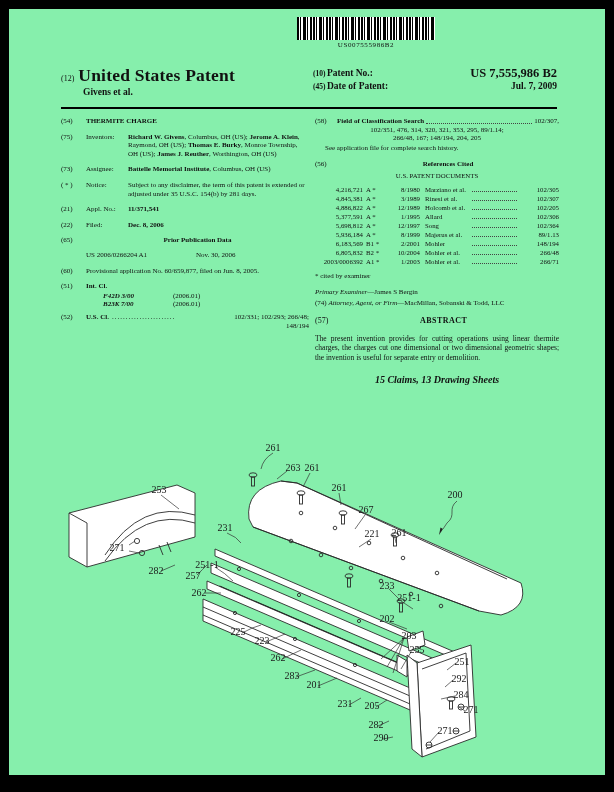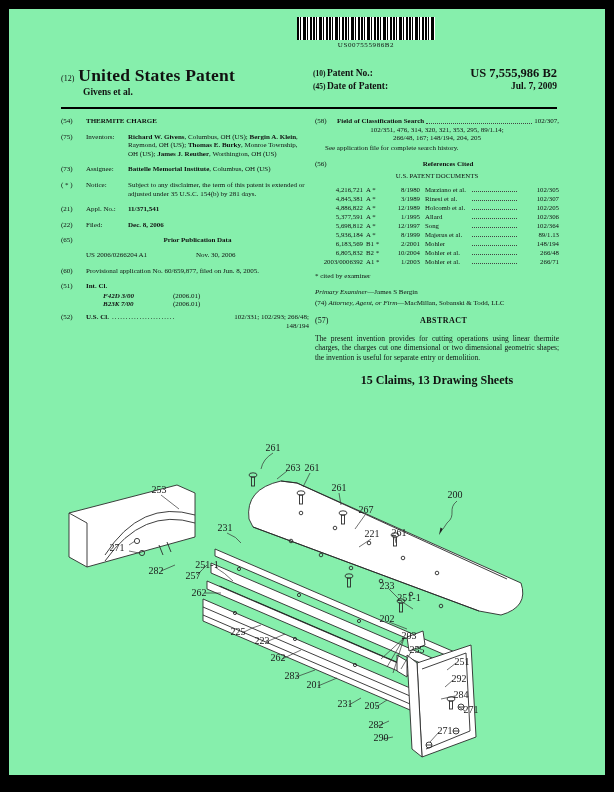--- a/index.html
+++ b/index.html
@@ -52,21 +52,21 @@
   .refrow .rnm{flex:1;padding-left:5px;overflow:hidden;white-space:nowrap;}
   .refrow .rc{width:40px;flex:none;text-align:right;}
   .leader{flex:1;border-bottom:1px dotted #444;margin:0 2px 2px 2px;}
 
   .small-note{font-size:7px;margin:4px 0 8px 0;}
   .exm{margin-bottom:2px;}
   .it{font-style:italic;}
   .abs-title{display:flex;margin:10px 0 8px 0;font-size:8px;}
   .abs-title .t{flex:1;text-align:center;font-weight:bold;letter-spacing:.5px;}
   .abstract{font-size:7.5px;line-height:9.3px;text-align:justify;}
-  .claims{margin-top:14px;text-align:center;font-weight:bold;font-size:12px;}
+  .claims{margin-top:14px;text-align:center;font-weight:bold;font-size:10px;font-style:italic;}
 
   
   .fig{position:absolute;left:0;top:432px;width:596px;height:334px;}
   .fig svg{display:block;}
   .fl{font-family:"Liberation Serif",serif;font-size:10px;fill:#1a1a1a;}
   .ln{stroke:#333;stroke-width:.7;fill:none;}
   .sh{stroke:#2a2a2a;stroke-width:.9;fill:#fff;}
   .shn{stroke:#2a2a2a;stroke-width:.9;fill:none;}
   .thick{stroke:#111;stroke-width:3.2;fill:none;}
 </style>
@@ -102,21 +102,21 @@
   <div class="col col-l">
 
     <div class="entry">
       <span class="tag">(54)</span>
       <span class="body" style="font-weight:bold">THERMITE CHARGE</span>
     </div>
 
     <div class="entry">
       <span class="tag">(75)</span>
       <span class="hang">Inventors:</span>
-      <span class="body"><b class="nm">Richard W. Givens</b><span>, Columbus, OH (US); </span><b class="nm">Bergin A. Klein</b><span>, Raymond, OH (US); </span><b class="nm">Thomas E. Burky</b><span>, Monroe Township, OH (US); </span><b class="nm">James J. Reuther</b><span>, Worthington, OH (US)</span></span>
+      <span class="body"><b class="nm">Richard W. Givens</b><span>, Columbus, OH (US); </span><b class="nm">Jerome A. Klein</b><span>, Raymond, OH (US); </span><b class="nm">Thomas E. Burky</b><span>, Monroe Township, OH (US); </span><b class="nm">James J. Reuther</b><span>, Worthington, OH (US)</span></span>
     </div>
 
     <div class="entry">
       <span class="tag">(73)</span>
       <span class="hang">Assignee:</span>
       <span class="body"><b class="nm">Battelle Memorial Institute</b><span>, Columbus, OH (US)</span></span>
     </div>
 
     <div class="entry">
       <span class="tag">( * )</span>

